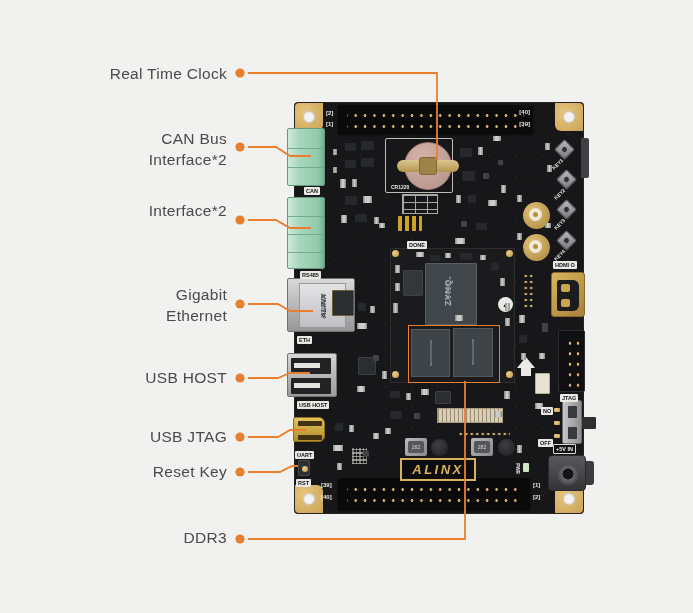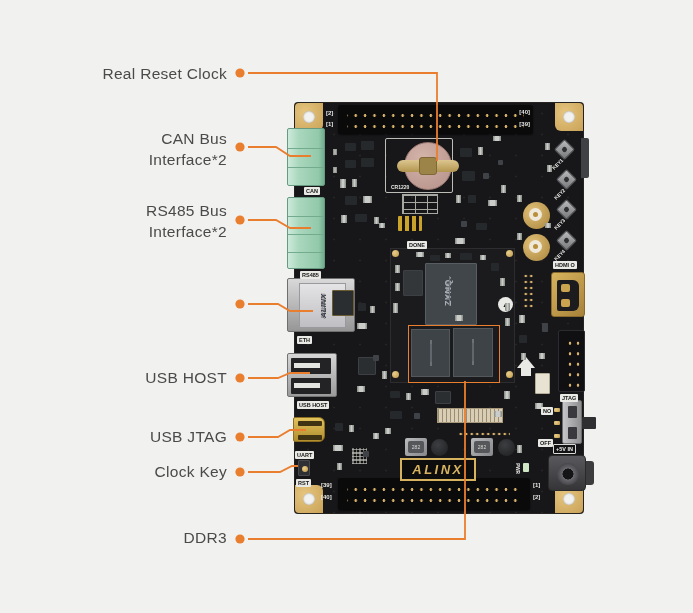--- a/index.html
+++ b/index.html
@@ -345,35 +345,38 @@
       <circle cx="240" cy="220" r="4.6"></circle>
       <circle cx="240" cy="304" r="4.6"></circle>
       <circle cx="240" cy="378" r="4.6"></circle>
       <circle cx="240" cy="437" r="4.6"></circle>
       <circle cx="240" cy="472" r="4.6"></circle>
       <circle cx="240" cy="539" r="4.6"></circle>
     </g>
   </svg>
 
   <div class="callout" style="top:63px;">
-      <span>Real Reset Clock</span>
+      <span>Real Time Clock</span>
     </div>
   <div class="callout" style="top:128px;">
       <span>CAN Bus</span>
       <span>Interface*2</span>
     </div>
   <div class="callout" style="top:200px;">
-      <span>RS485 Bus</span>
       <span>Interface*2</span>
+    </div>
+  <div class="callout" style="top:284px;">
+      <span>Gigabit</span>
+      <span>Ethernet</span>
     </div>
   <div class="callout" style="top:367px;">
       <span>USB HOST</span>
     </div>
   <div class="callout" style="top:426px;">
       <span>USB JTAG</span>
     </div>
   <div class="callout" style="top:461px;">
-      <span>Clock Key</span>
+      <span>Reset Key</span>
     </div>
   <div class="callout" style="top:527px;">
       <span>DDR3</span>
     </div>
 </div>
 
 </body></html>

